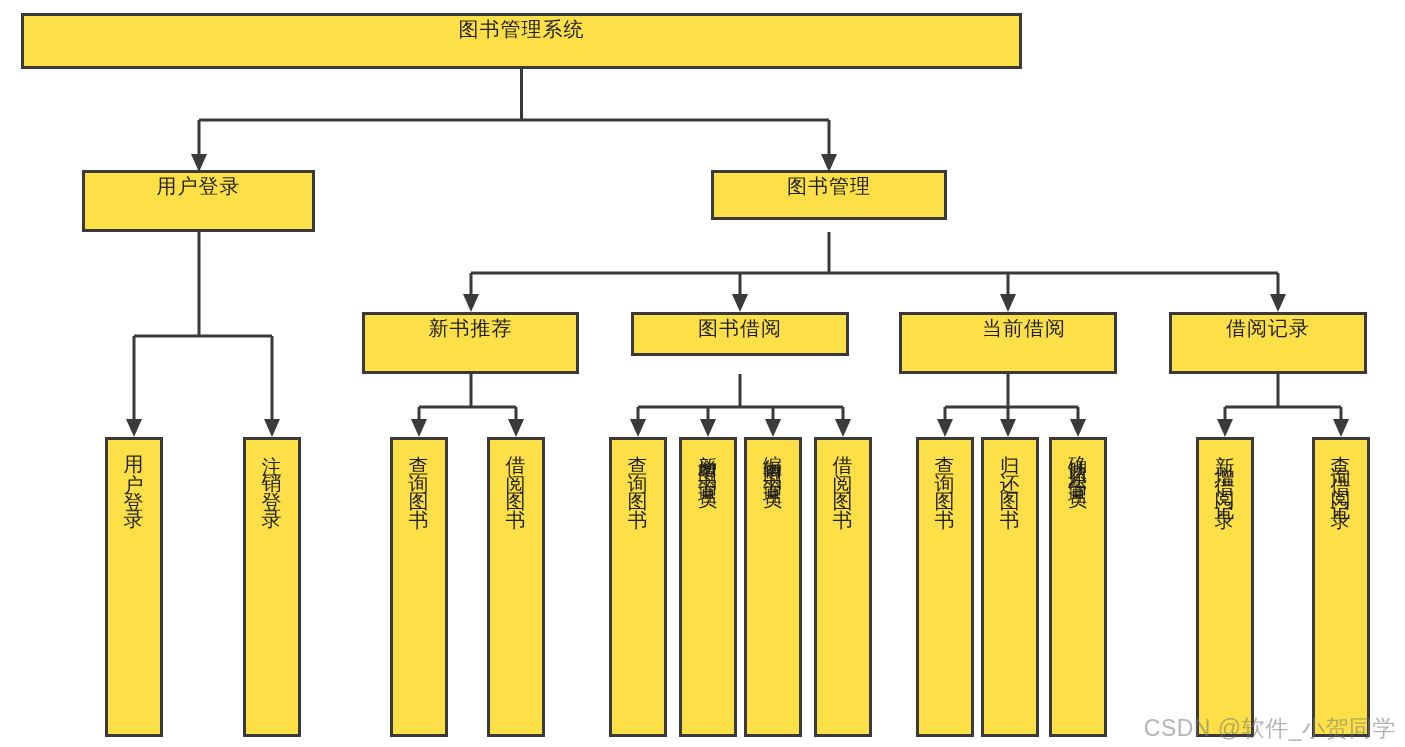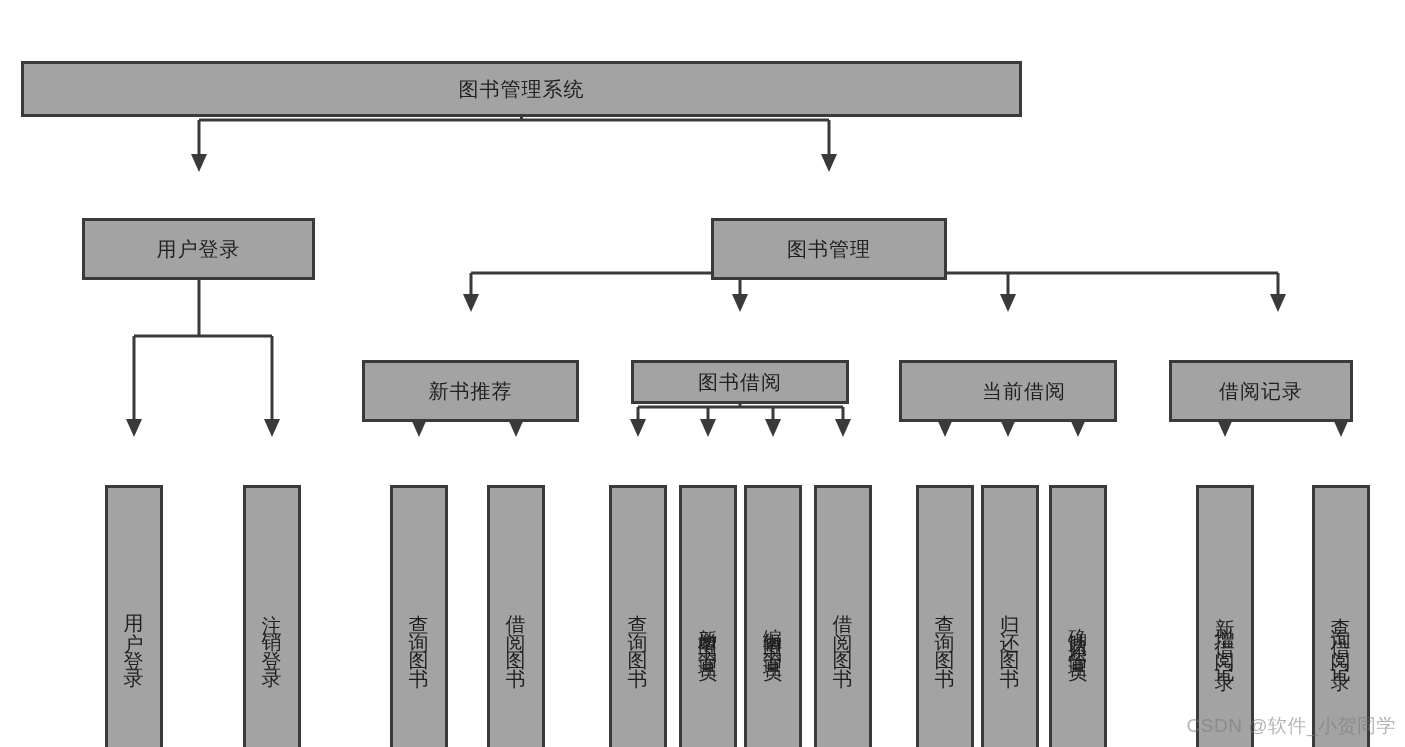--- a/index.html
+++ b/index.html
@@ -19,65 +19,64 @@
     overflow: hidden;
   }
   #wires { position: absolute; left: 0; top: 0; z-index: 1; }
   #wires path { stroke: var(--line); stroke-width: 3; fill: none; }
   #wires polygon { fill: var(--line); stroke: none; }
 
   .box {
     position: absolute;
     z-index: 2;
     box-sizing: border-box;
-    background: #a3a3a3;
+    background: #fde047;
     border: 3px solid var(--border);
     display: flex;
-    align-items: center;
+    align-items: flex-start;
     justify-content: center;
     color: var(--text);
     font-size: 20px;
     letter-spacing: 1px;
-    margin-top: 48px;
   }
   .box.h { text-align: center; }
 
   .box.v span {
     writing-mode: vertical-rl;
     text-orientation: mixed;
     white-space: nowrap;
     line-height: 1;
   }
   .vshort span { letter-spacing: 18px; }
   .vmid   span { letter-spacing: 11px; }
   .vlong  span { letter-spacing: 5px; font-size: 19px; }
 
   
   .n-root   { left: 21px;  top: 13px;  width: 1001px; height: 56px; }
   .n-user   { left: 82px;  top: 170px; width: 233px;  height: 62px; }
-  .n-mgmt   { left: 711px; top: 170px; width: 236px;  height: 62px; }
+  .n-mgmt   { left: 711px; top: 170px; width: 236px;  height: 50px; }
 
   .n-rec    { left: 362px;  top: 312px; width: 217px; height: 62px; }
   .n-bor    { left: 631px;  top: 312px; width: 218px; height: 44px; }
   .n-cur    { left: 899px;  top: 312px; width: 218px; height: 62px; padding-left: 32px; }
-  .n-log    { left: 1169px; top: 312px; width: 184px; height: 62px; }
+  .n-log    { left: 1169px; top: 312px; width: 198px; height: 62px; }
 
   .leaf { top: 437px; width: 58px; height: 300px; }
   .l-u0 { left: 105px; }  .l-u1 { left: 243px; }
   .l-r0 { left: 390px; }  .l-r1 { left: 487px; }
   .l-b0 { left: 609px; }  .l-b1 { left: 679px; } .l-b2 { left: 744px; } .l-b3 { left: 814px; }
   .l-c0 { left: 916px; }  .l-c1 { left: 981px; } .l-c2 { left: 1049px; }
   .l-l0 { left: 1196px; } .l-l1 { left: 1312px; }
 
   #watermark {
     position: absolute;
     z-index: 3;
     right: 9px;
     top: 713px;
-    font-size: 19px;
+    font-size: 23px;
     letter-spacing: 0.5px;
     color: var(--watermark);
     opacity: 0.55;
     white-space: nowrap;
   }
 </style>
 </head>
 <body>
 
 <div id="canvas">

